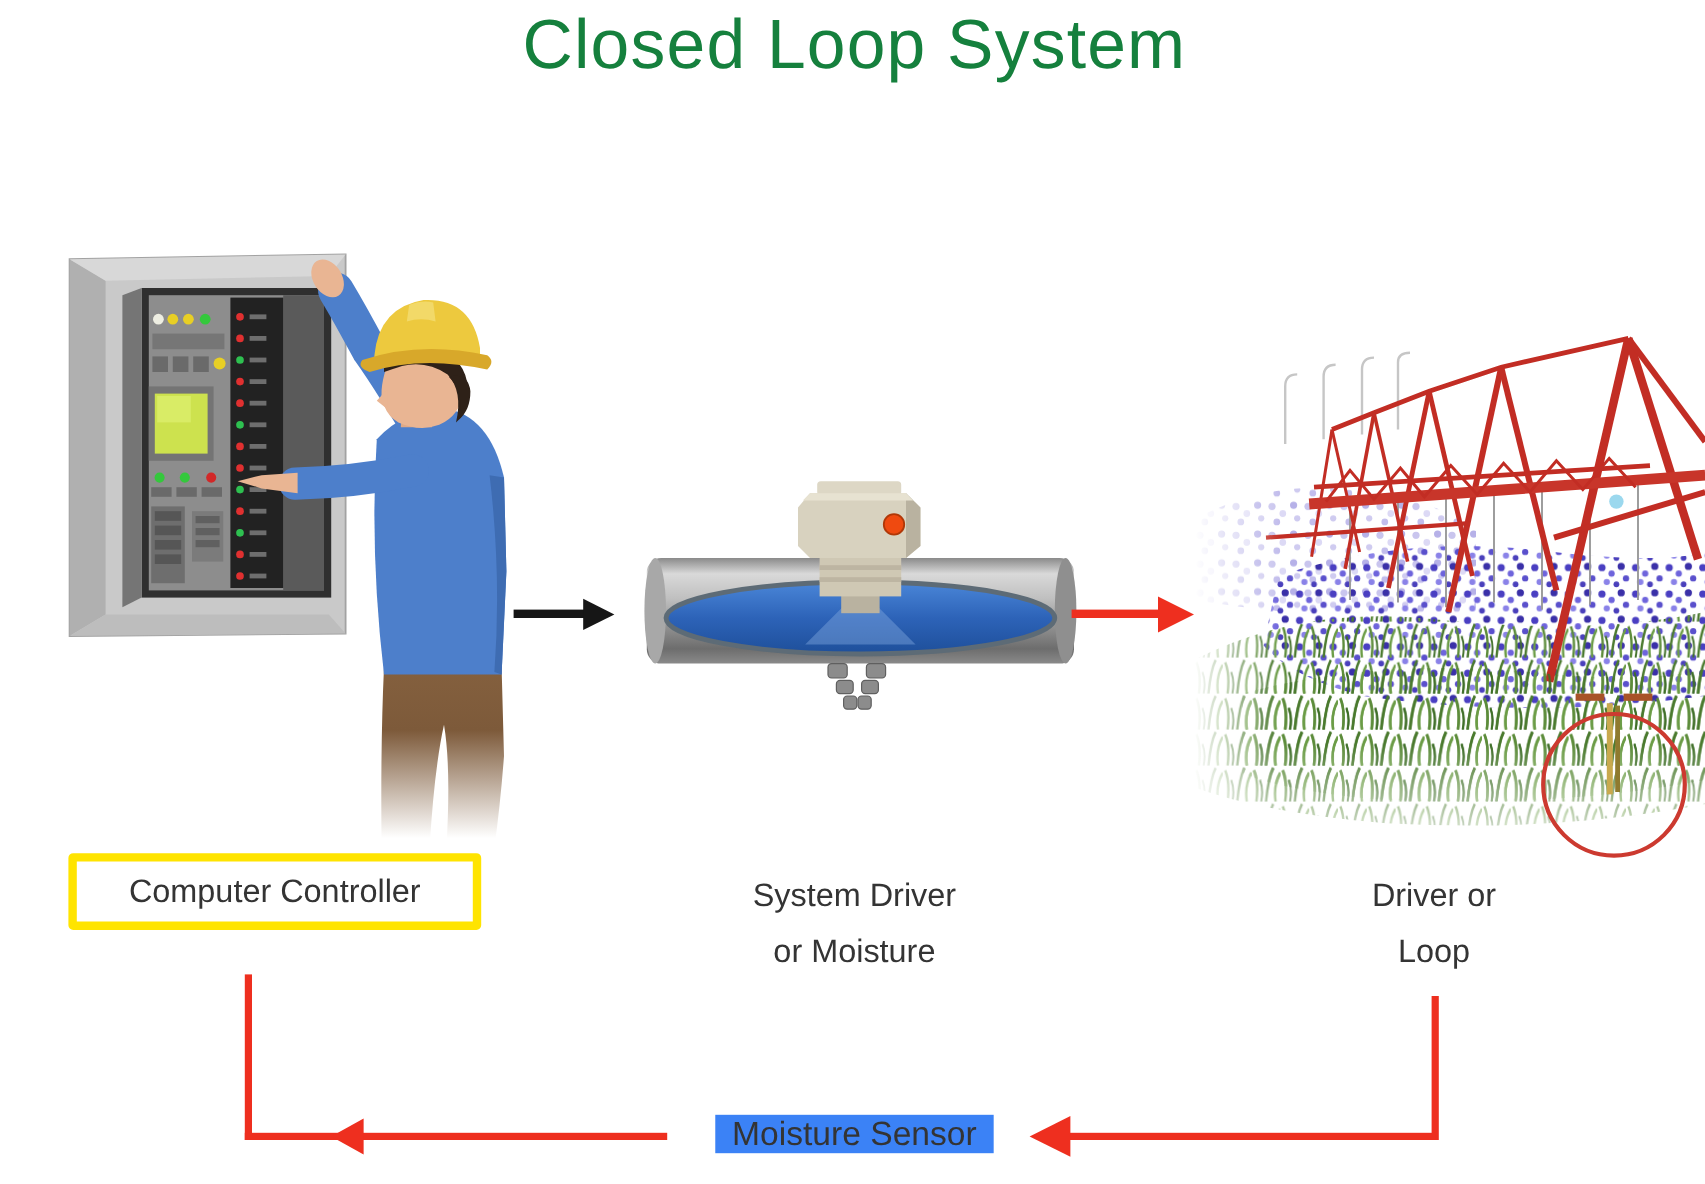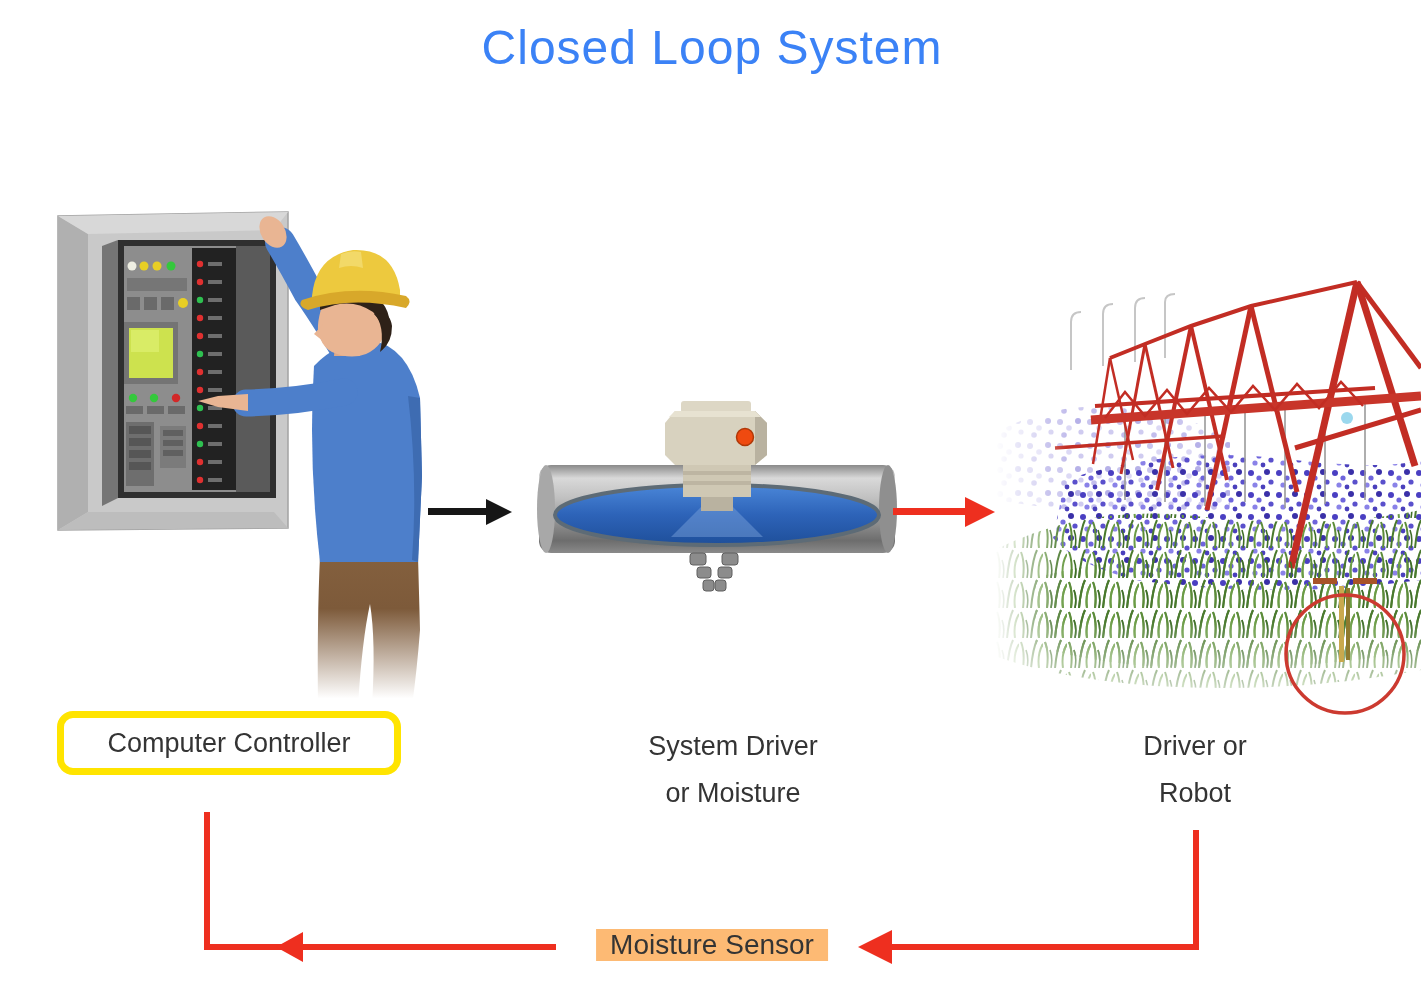--- a/index.html
+++ b/index.html
@@ -2,36 +2,36 @@
 <html><head>
 <meta charset="utf-8">
 <style>
   html,body{margin:0;padding:0;background:#ffffff;}
   #canvas{
     position:relative;width:1421px;height:987px;background:#ffffff;overflow:hidden;
     font-family:"Liberation Sans", sans-serif;color:#333;
   }
   .abs{position:absolute;}
   #title{
-    position:absolute;left:712px;top:20px;transform:translateX(-50%);
-    font-size:48px;font-weight:400;color:#3b82f6;white-space:nowrap;letter-spacing:1px;
+    position:absolute;left:712px;top:4px;transform:translateX(-50%);
+    font-size:58px;font-weight:400;color:#15803d;white-space:nowrap;letter-spacing:1px;
   }
   .node-label{
     position:absolute;transform:translateX(-50%);text-align:center;
     font-size:27px;line-height:47px;color:#343434;white-space:nowrap;
   }
   #controller-label-box{
     position:absolute;left:57px;top:711px;width:330px;height:50px;
-    border:7px solid #ffe400;border-radius:16px;background:#ffffff;
+    border:7px solid #ffe400;border-radius:4px;background:#ffffff;
     display:flex;align-items:center;justify-content:center;
   }
   #controller-label-box span{font-size:27px;color:#343434;white-space:nowrap;}
   #moisture-label{
     position:absolute;left:712px;top:929px;transform:translateX(-50%);
-    font-size:28px;color:#343434;white-space:nowrap;background:#fdba74;padding:0 14px;
+    font-size:28px;color:#343434;white-space:nowrap;background:#3b82f6;padding:0 14px;
   }
   .line{position:absolute;}
   .red{background:#ee2f1f;}
   .black{background:#161616;}
   .tri{position:absolute;width:0;height:0;}
   .tri-right-black{border-top:13px solid transparent;border-bottom:13px solid transparent;border-left:26px solid #161616;}
   .tri-right-red{border-top:15px solid transparent;border-bottom:15px solid transparent;border-left:30px solid #ee2f1f;}
   .tri-left-red-sm{border-top:15px solid transparent;border-bottom:15px solid transparent;border-right:27px solid #ee2f1f;}
   .tri-left-red-lg{border-top:17px solid transparent;border-bottom:17px solid transparent;border-right:34px solid #ee2f1f;}
 </style>
@@ -298,25 +298,25 @@
   <div class="line red" style="left:872px;top:944px;width:324px;height:6px;"></div>
   <div class="tri tri-left-red-lg" style="left:858px;top:930px;"></div>
   <div class="line red" style="left:204px;top:944px;width:352px;height:6px;"></div>
   <div class="tri tri-left-red-sm" style="left:276px;top:932px;"></div>
   <div class="line red" style="left:204px;top:812px;width:6px;height:138px;"></div>
 
   <div id="controller-label-box">
     <span>Computer Controller</span>
   </div>
 
-  <div class="node-label" style="left:712px;top:723px;margin-left:21px;">
+  <div class="node-label" style="left:712px;top:723px;">
     <div>System Driver</div>
     <div>or Moisture</div>
   </div>
 
   <div class="node-label" style="left:1195px;top:723px;">
     <div>Driver or</div>
-    <div>Robot</div>
+    <div>Loop</div>
   </div>
 
   <div id="moisture-label">Moisture Sensor</div>
 
 </div>
 
 </body></html>

